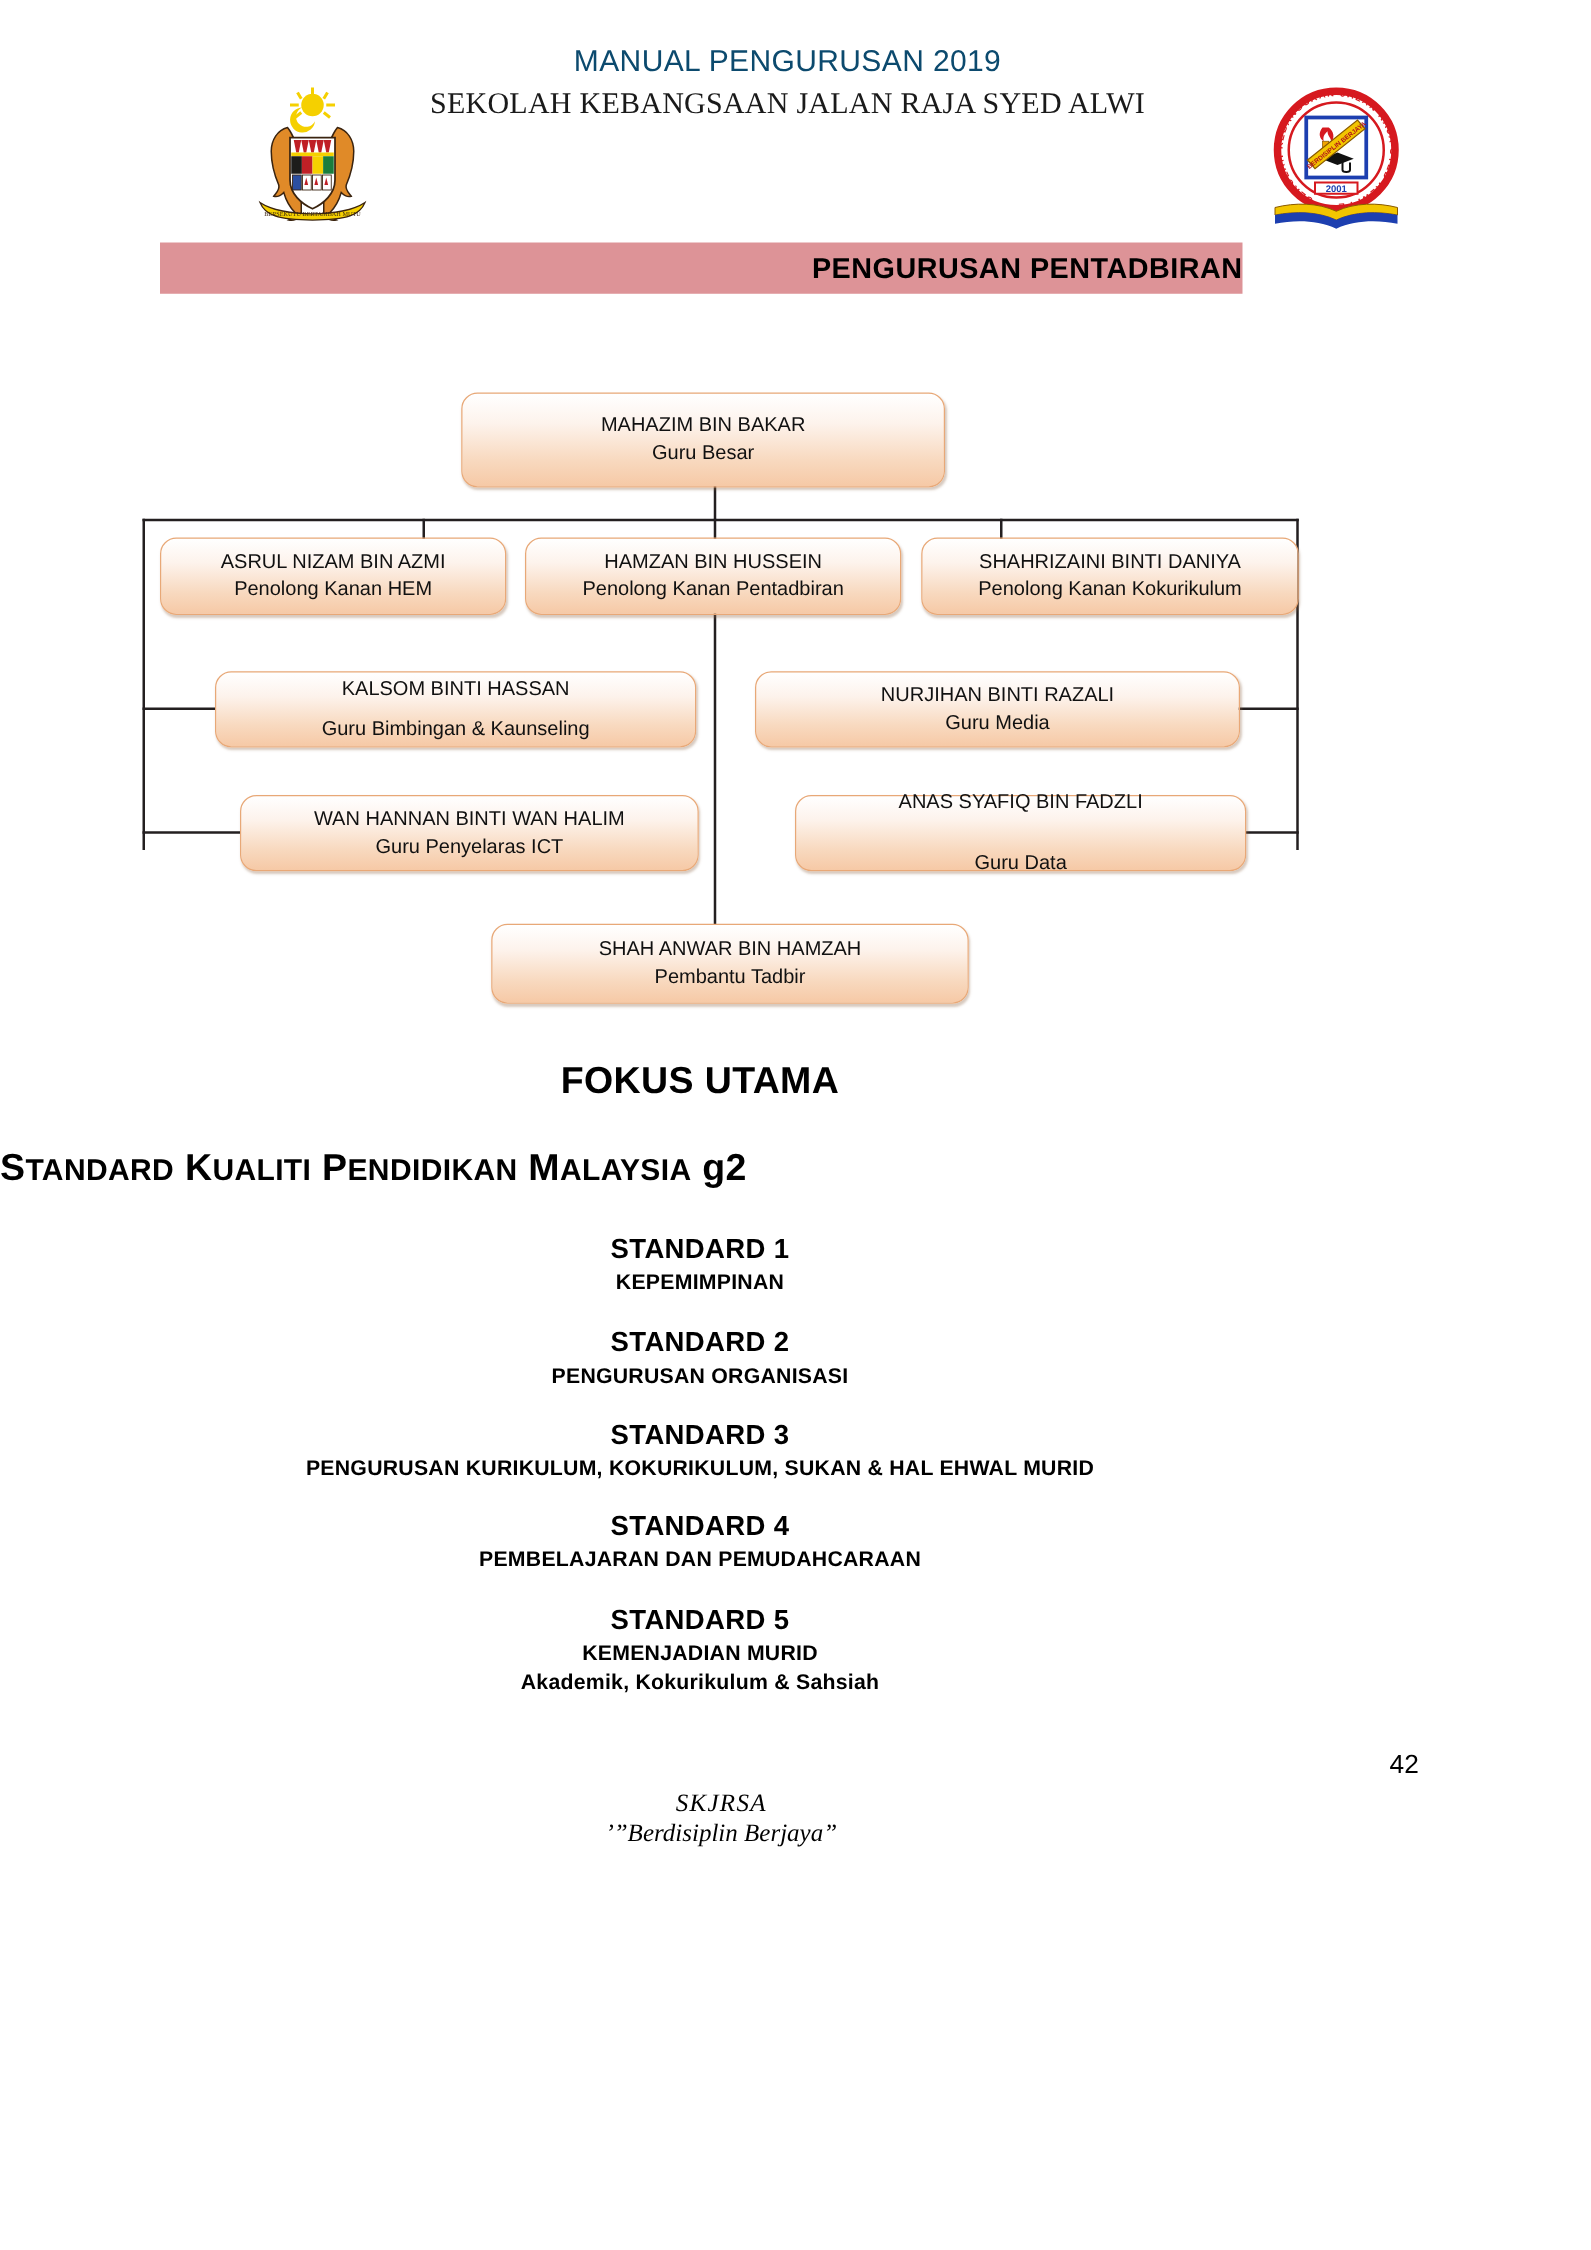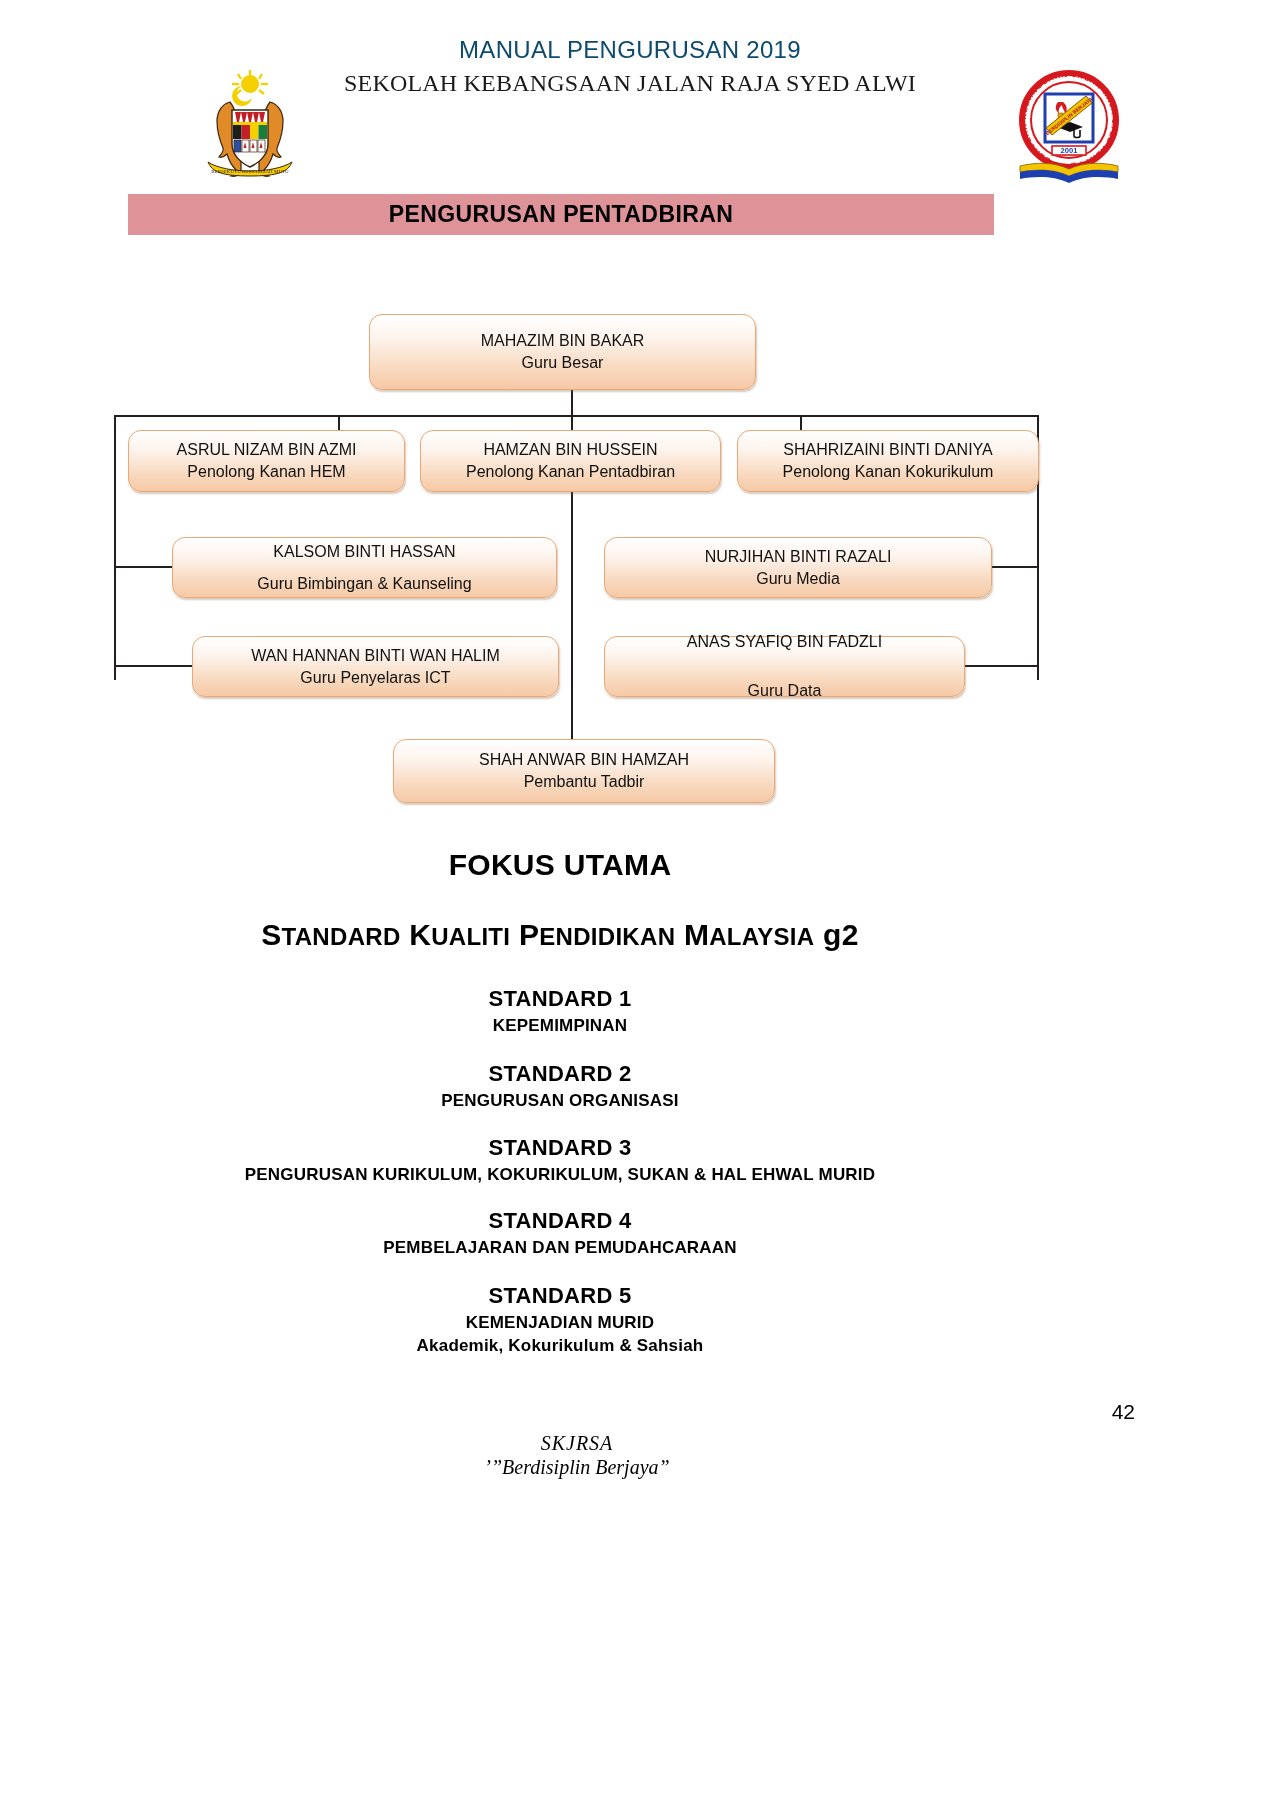--- a/index.html
+++ b/index.html
@@ -27,21 +27,21 @@
 
   
   .crest-left { position:absolute; left:190px; top:38px; width:120px; height:116px; }
   
   .crest-right { position:absolute; left:1010px; top:34px; width:118px; height:124px; }
 
   
   .banner {
     position:absolute; left:128px; top:194px; width:866px; height:41px;
     background:#dd9397;
-    display:flex; align-items:center; justify-content:center;
+    display:flex; align-items:center; justify-content:flex-end;
   }
   .banner span {
     font-size:23px; font-weight:bold; letter-spacing:.4px; color:#000;
   }
 
   
   .subtitle {
     position:absolute; left:0; top:257px; width:1120px; text-align:center;
     font-size:19px; font-weight:bold; letter-spacing:.2px;
   }
@@ -65,21 +65,21 @@
   .line { position:absolute; background:#231f20; z-index:1; }
   .vline { width:2px; }
   .hline { height:2px; }
 
   
   .fokus {
     position:absolute; left:0; top:848px; width:1120px; text-align:center;
     font-size:30px; font-weight:bold; letter-spacing:.3px;
   }
   .skpm {
-    position:absolute; left:0; top:918px; width:1120px; text-align:center;
+    position:absolute; left:0; top:918px; width:1120px; 
     font-size:30px; font-weight:bold; letter-spacing:.3px;
   }
   .skpm .sc { font-size:24px; }
 
   .std-block { position:absolute; left:0; width:1120px; text-align:center; }
   .std-title { font-size:22px; font-weight:bold; letter-spacing:.3px; }
   .std-sub   { font-size:17px; font-weight:bold; letter-spacing:.2px; margin-top:4px; }
   .std-sub2  { font-size:17px; font-weight:bold; letter-spacing:.2px; margin-top:3px; }
 
   
@@ -245,21 +245,21 @@
     </div>
     <div class="node" style="left:604px; top:537px; width:386px; height:59px;">
       <div class="nm">NURJIHAN BINTI RAZALI</div>
       <div class="ro">Guru Media</div>
     </div>
 
     <div class="node" style="left:192px; top:636px; width:365px; height:59px;">
       <div class="nm">WAN HANNAN BINTI WAN HALIM</div>
       <div class="ro">Guru Penyelaras ICT</div>
     </div>
-    <div class="node" style="left:604px; top:636px; width:359px; height:59px;gap:27px;">
+    <div class="node" style="left:636px; top:636px; width:359px; height:59px;gap:27px;">
       <div class="nm">ANAS SYAFIQ BIN FADZLI</div>
       <div class="ro">Guru Data</div>
     </div>
 
     <div class="node" style="left:393px; top:739px; width:380px; height:62px;">
       <div class="nm">SHAH ANWAR BIN HAMZAH</div>
       <div class="ro">Pembantu Tadbir</div>
     </div>
   </div>
 

